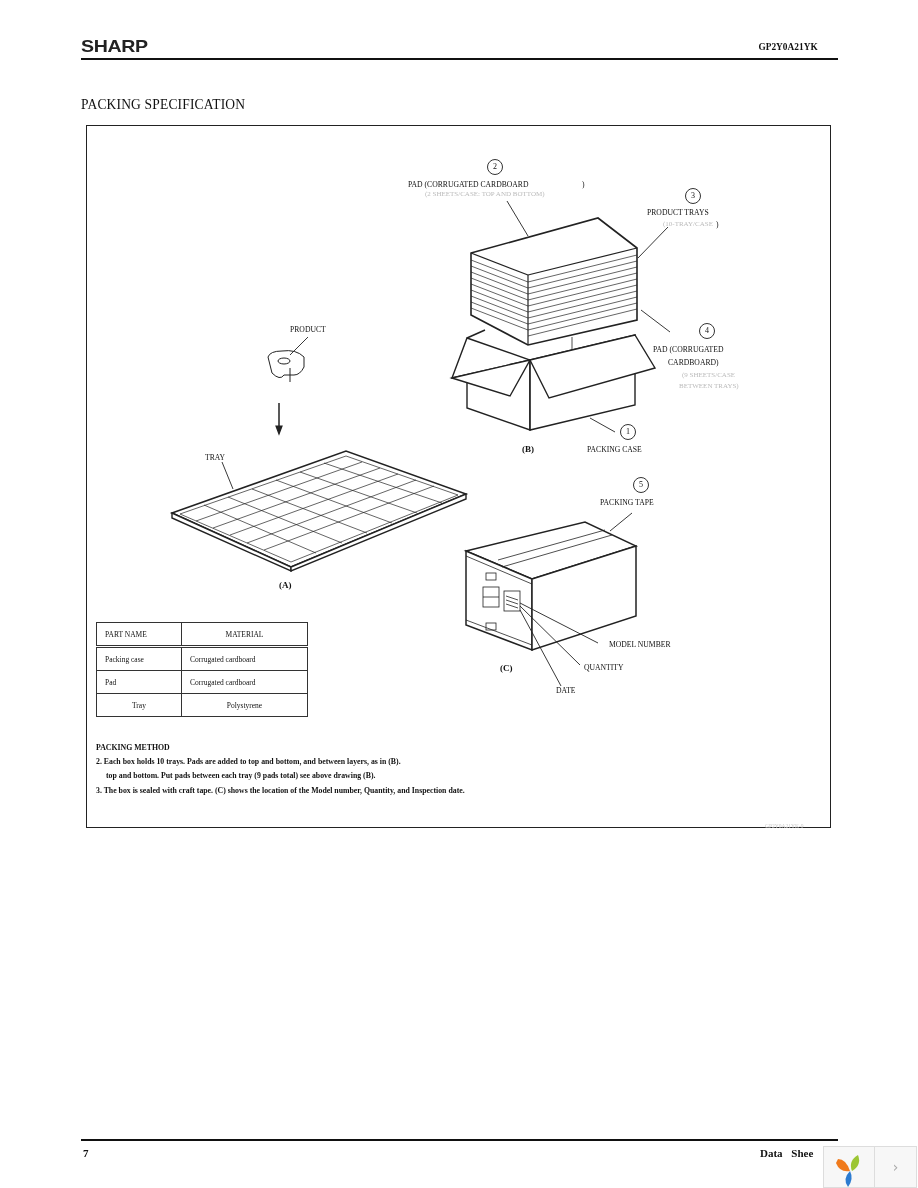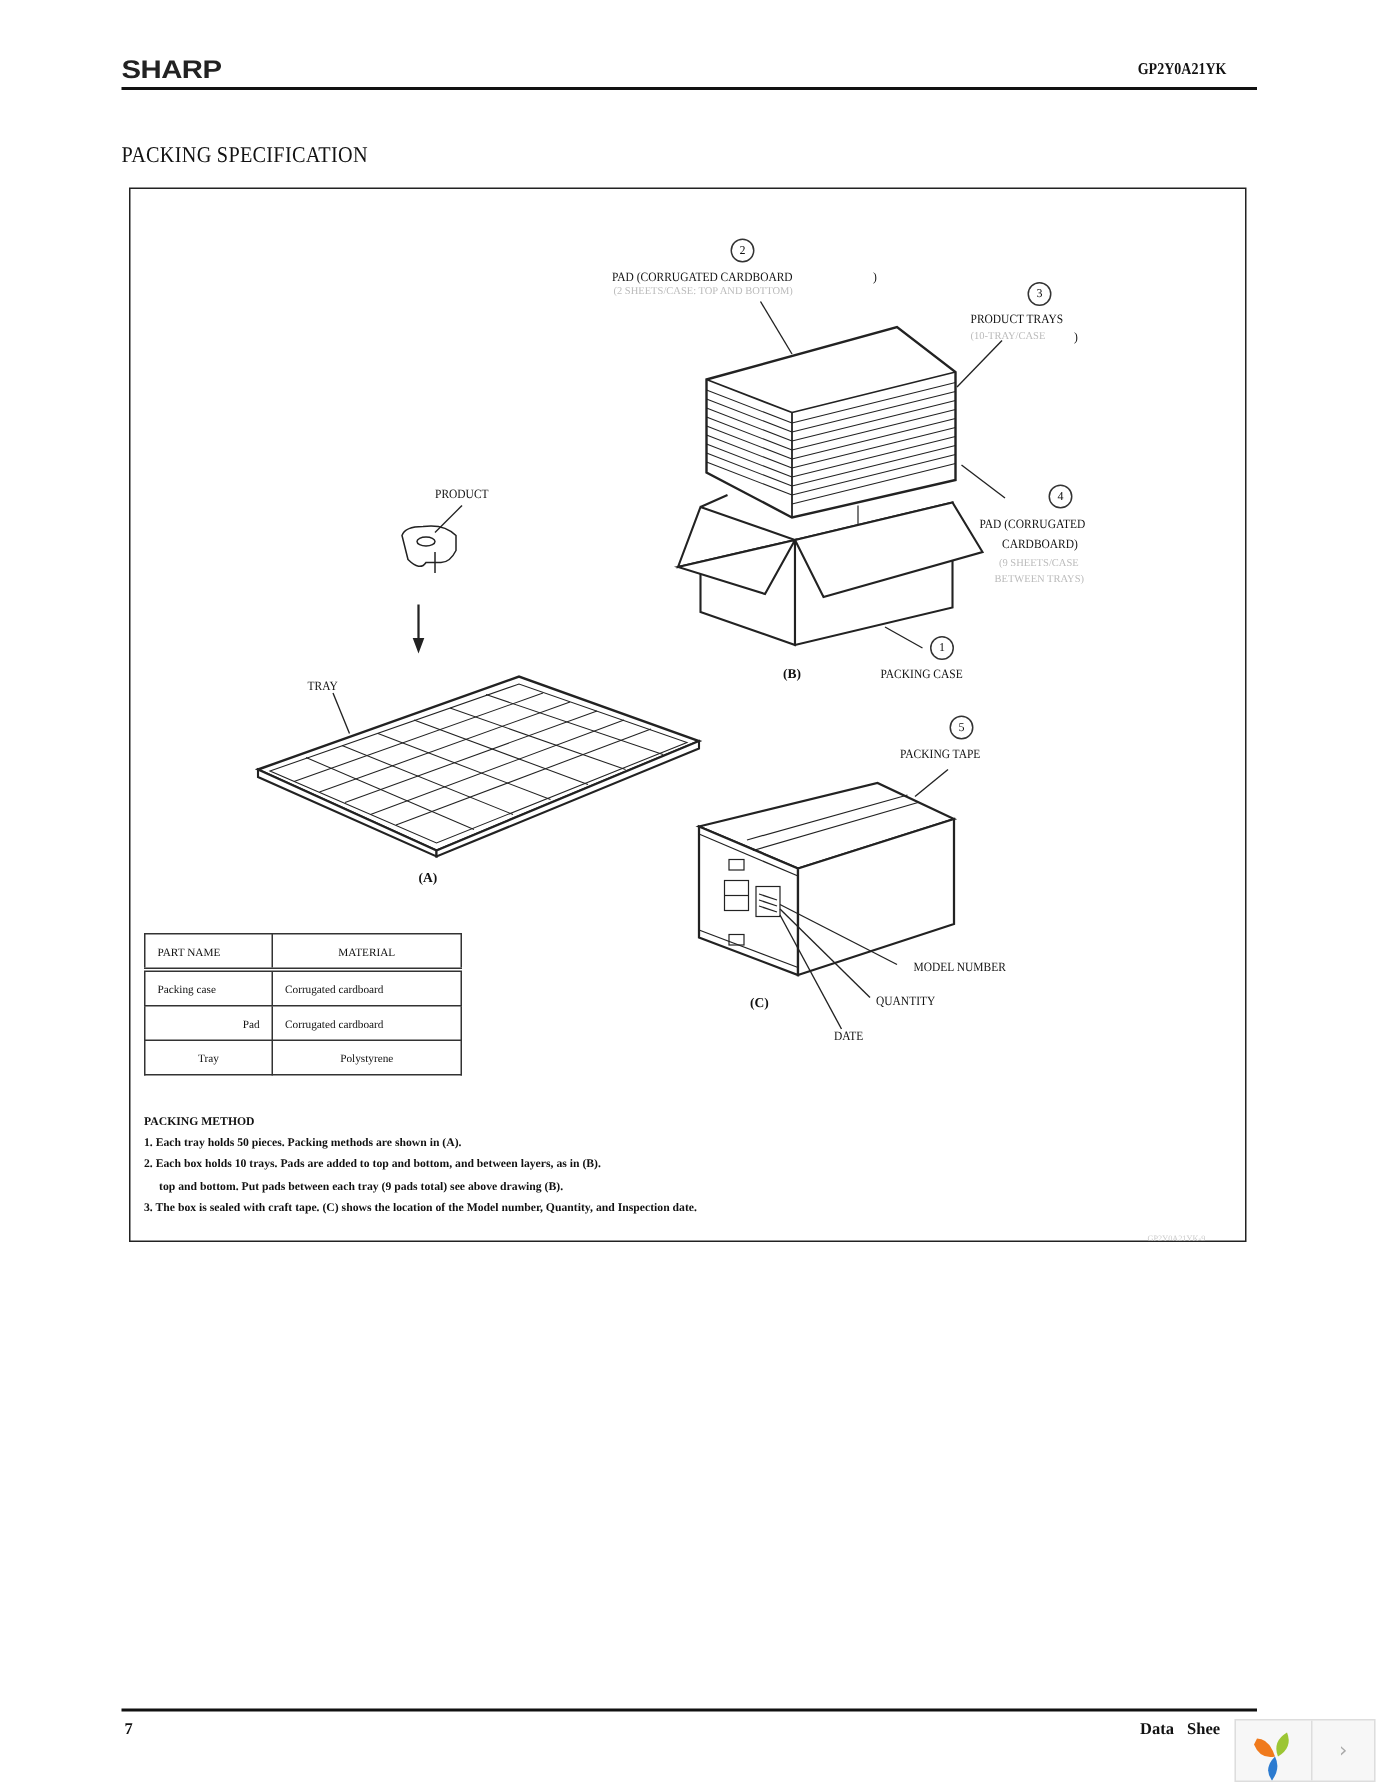--- a/index.html
+++ b/index.html
@@ -4,21 +4,21 @@
 <style>
   html, body { margin:0; padding:0; background:#fff; }
   body { width:918px; height:1188px; position:relative; overflow:hidden; font-family:"Liberation Serif", serif; color:#111; }
   .abs { position:absolute; }
   .logo { left:81px; top:37px; font-family:"Liberation Sans", sans-serif; font-weight:bold; font-size:17px; letter-spacing:-0.3px; color:#222; transform:scaleX(1.15); transform-origin:left; }
   .model { right:100px; top:40px; font-family:"Liberation Serif", serif; font-weight:bold; font-size:11px; transform:scaleX(0.85); transform-origin:right; }
   .topline { left:81px; top:58px; width:757px; height:2px; background:#111; }
   .title { left:81px; top:96px; font-size:15px; letter-spacing:0.2px; transform:scaleX(0.9); transform-origin:left; }
   .frame { left:86px; top:125px; width:745px; height:703px; border:1px solid #222; box-sizing:border-box; }
   .lbl { font-size:8.5px; white-space:nowrap; transform:scaleX(0.9); transform-origin:left; }
-  .sub { font-size:7px; color:#bbb; white-space:nowrap; }
+  .sub { font-size:7px; color:#bbb; white-space:nowrap;margin-left:16px; }
   .cap { font-size:9px; font-weight:bold; }
   .num { width:14px; height:14px; border:1px solid #333; border-radius:50%; font-size:8px; text-align:center; line-height:14px; background:#fff; }
   table.parts { border-collapse:collapse; font-size:7.5px;font-family:Liberation Serif, serif; }
   table.parts td { border:1px solid #333; height:22px; padding:0 8px; }
   table.parts tr.head td { border-bottom:3px double #333; }
   .method { left:96px; top:741px; font-size:7.8px; line-height:14.2px; }
   .method div { white-space:nowrap;font-weight:bold; }
   .botline { left:81px; top:1139px; width:757px; height:2px; background:#111; }
   .page { left:83px; top:1147px; font-weight:bold; font-size:11px; }
   .footer { left:760px; top:1147px; font-weight:bold; font-size:11px; word-spacing:6px; }
@@ -180,33 +180,32 @@
   <tbody>
       <tr class="head">
     <td style="width:68px;">PART NAME</td>
     <td style="text-align:center;">MATERIAL</td>
   </tr>
   <tr>
     <td>Packing case</td>
     <td>Corrugated cardboard</td>
   </tr>
   <tr>
-    <td style="text-align:right;">Pad</td>
+    <td style="text-align:left;">Pad</td>
     <td>Corrugated cardboard</td>
   </tr>
   <tr>
     <td style="text-align:center;">Tray</td>
     <td style="text-align:center;">Polystyrene</td>
   </tr>
 </tbody>
   </table>
 
 <div class="abs method">
   <div>PACKING METHOD</div>
-  <div>1. Each tray holds 50 pieces. Packing methods are shown in (A).</div>
   <div>2. Each box holds 10 trays. Pads are added to top and bottom, and between layers, as in (B).</div>
   <div style="padding-left:10px;">    top and bottom. Put pads between each tray (9 pads total) see above drawing (B).</div>
   <div>3. The box is sealed with craft tape. (C) shows the location of the Model number, Quantity, and Inspection date.</div>
 </div>
 
 <div class="abs ref">GP2Y0A21YK-9</div>
 
 <div class="abs botline"></div>
 <div class="abs page">7</div>
 <div class="abs footer">Data Shee</div>

